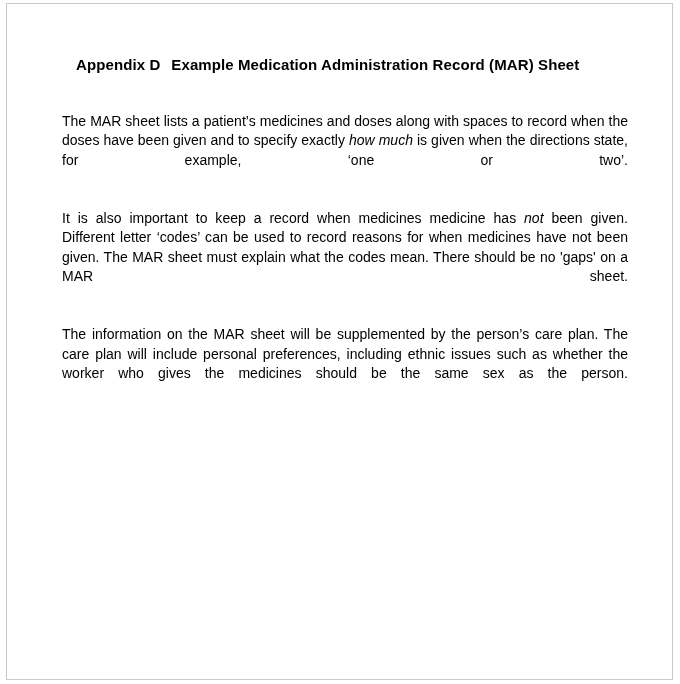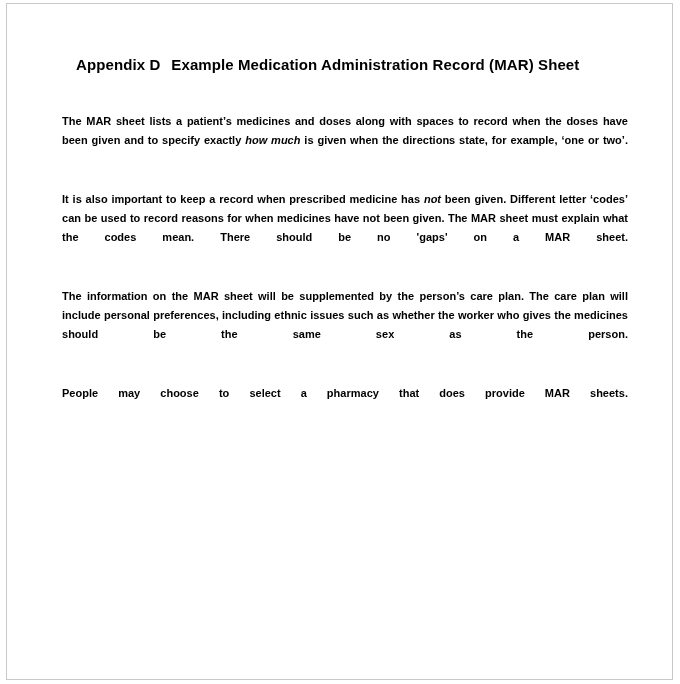--- a/index.html
+++ b/index.html
@@ -46,26 +46,25 @@
     display: inline-block;
     width: 11px;
   }
 
   
   #doc-body {
     position: absolute;
     left: 55px;
     top: 108px;
     width: 566px;
-    font-size: 11px;
+    font-size: 14px;
     line-height: 19.4px;
     text-align: justify;
     text-justify: inter-word;
     letter-spacing: 0.01px;
-    font-weight: bold;
   }
 
   .doc-paragraph {
     margin: 0 0 19.4px 0;
     text-align: justify;
     text-justify: inter-word;
   }
   .doc-paragraph:last-child {
     margin-bottom: 0;
   }
@@ -84,18 +83,17 @@
 <body>
 
 <div id="document-page">
 
   <h1 id="doc-heading">
     <span>Appendix D</span><span class="heading-gap"></span><span>Example Medication Administration Record (MAR) Sheet</span>
   </h1>
 
   <div id="doc-body">
       <p class="doc-paragraph"><span>The MAR sheet lists a patient’s medicines and doses along with spaces to record when the doses have been given and to specify exactly </span><em>how much</em><span> is given when the directions state, for example, ‘one or two’.</span></p>
-      <p class="doc-paragraph"><span>It is also important to keep a record when prescribed medicine has </span><em>not</em><span> been given. Different letter ‘codes’ can be used to record reasons for when medicines have not been given. The MAR sheet must explain what the codes mean. There should be no 'gaps' on a MAR sheet.</span></p>
+      <p class="doc-paragraph"><span>It is also important to keep a record when medicines medicine has </span><em>not</em><span> been given. Different letter ‘codes’ can be used to record reasons for when medicines have not been given. The MAR sheet must explain what the codes mean. There should be no 'gaps' on a MAR sheet.</span></p>
       <p class="doc-paragraph"><span>The information on the MAR sheet will be supplemented by the person’s care plan. The care plan will include personal preferences, including ethnic issues such as whether the worker who gives the medicines should be the same sex as the person.</span></p>
-      <p class="doc-paragraph"><span>People may choose to select a pharmacy that does provide MAR sheets.</span></p>
     </div>
 
 </div>
 
 </body></html>

